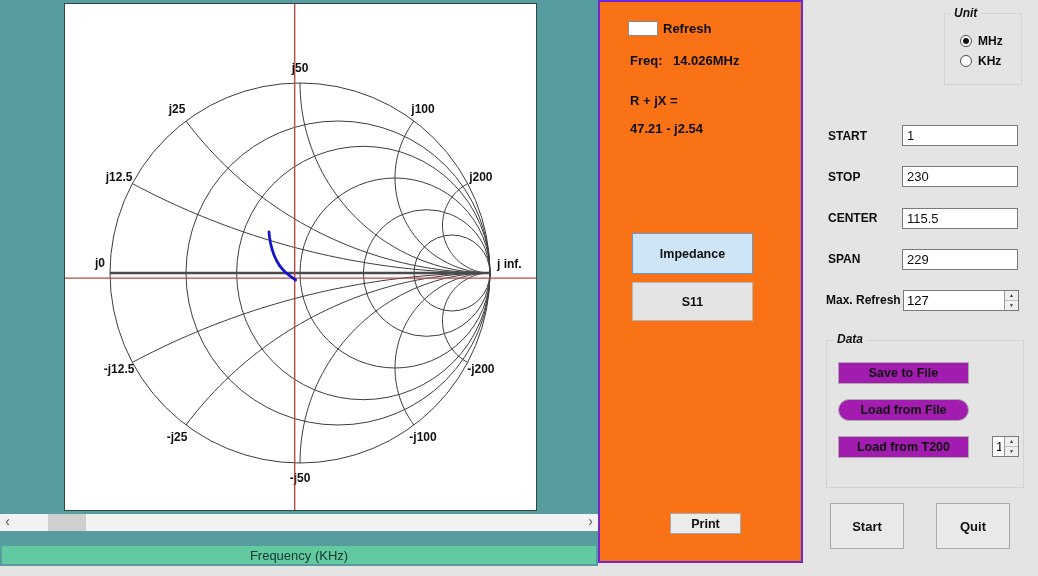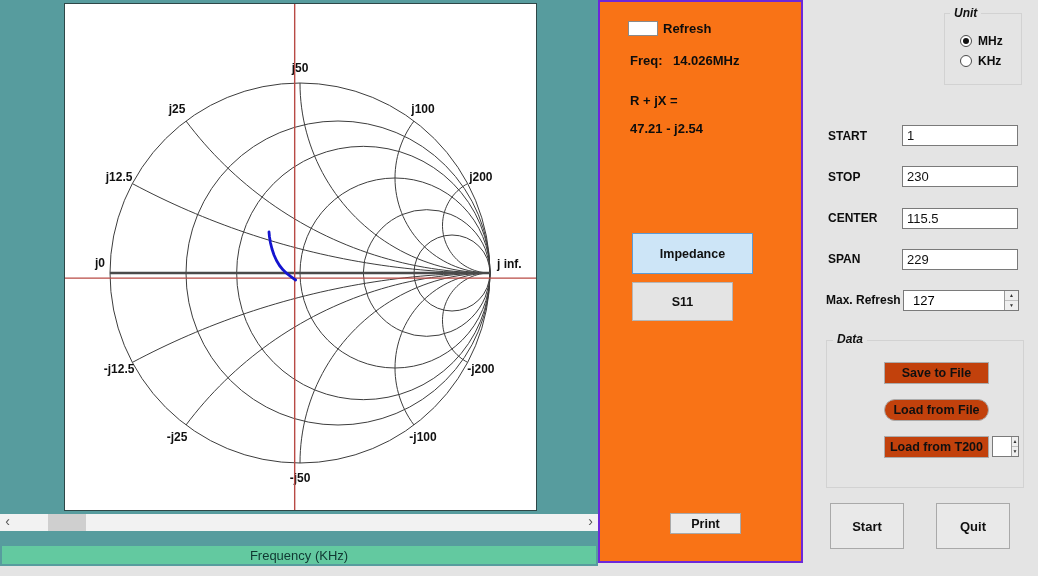--- a/index.html
+++ b/index.html
@@ -28,38 +28,38 @@
   .freq-bar{position:absolute;left:2px;top:546px;width:594px;height:18px;background:#63c9a0;
     display:flex;align-items:center;justify-content:center;font-size:13px;color:#103832;}
 
   
   .readout{position:absolute;left:598px;top:0;width:201px;height:559px;background:#f97316;border:2px solid #6d28d9;}
   .readout .txt{position:absolute;font-weight:bold;font-size:13px;color:#0d0d0d;white-space:pre;}
   .checkbox{position:absolute;left:28px;top:19px;width:28px;height:13px;background:#ffffff;border:1px solid #8a8a8a;}
   .btn{display:flex;align-items:center;justify-content:center;background:#ebebeb;border:1px solid #a9a9a9;
     font-weight:bold;font-size:12.5px;color:#101010;box-sizing:border-box;}
   .btn-impedance{position:absolute;left:32px;top:231px;width:121px;height:41px;background:#cde5f7;border:1px solid #5b9bd5;}
-  .btn-s11{position:absolute;left:32px;top:280px;width:101px;height:39px;background:#e4e4e4;border:1px solid #b5b5b5;}
+  .btn-s11{position:absolute;left:32px;top:280px;width:121px;height:39px;background:#e4e4e4;border:1px solid #b5b5b5;}
   .btn-print{position:absolute;left:70px;top:511px;width:71px;height:21px;}
 
   
   .groupbox{position:absolute;border:1px solid #d2d2d2;}
   .group-label{position:absolute;font-weight:bold;font-style:italic;font-size:12px;color:#111;
     background:#e4e4e4;padding:0 4px;}
   .radio{position:absolute;width:12px;height:12px;border:1px solid #4a4a4a;border-radius:50%;background:#fff;box-sizing:border-box;}
   .radio.checked::after{content:"";position:absolute;left:2px;top:2px;width:6px;height:6px;border-radius:50%;background:#111;}
   .ctl-label{position:absolute;font-weight:bold;font-size:12px;color:#0d0d0d;white-space:nowrap;}
   .textbox{position:absolute;width:116px;height:21px;border:1px solid #7a7a7a;background:#fff;
     font:13px "Liberation Sans",sans-serif;color:#111;padding:1px 4px;box-sizing:border-box;outline:none;}
   .spin{position:absolute;height:21px;border:1px solid #7a7a7a;background:#fff;box-sizing:border-box;display:flex;}
-  .spin input{flex:1;min-width:0;border:none;outline:none;font:13px "Liberation Sans",sans-serif;padding:1px 9px;background:transparent;}
+  .spin input{flex:1;min-width:0;border:none;outline:none;font:13px "Liberation Sans",sans-serif;padding:1px 3px;background:transparent;}
   .spin .arrows{width:13px;display:flex;flex-direction:column;border-left:1px solid #9a9a9a;}
   .spin .arrows div{flex:1;font-size:5px;line-height:8px;text-align:center;color:#333;background:#efefef;}
   .spin .arrows div:first-child{border-bottom:1px solid #c0c0c0;}
-  .file-btn{position:absolute;left:884px;width:105px;height:22px;background:#c2410c;border:1px solid #ababab;}
+  .file-btn{position:absolute;left:838px;width:131px;height:22px;background:#a21caf;border:1px solid #ababab;}
   .big-btn{position:absolute;top:503px;width:74px;height:46px;font-size:13px;background:#e9e9e9;border:1px solid #a9a9a9;}
 </style>
 </head>
 <body>
 
 <div class="chart-window">
   <div class="chart-area">
     <svg id="smith-svg" width="471" height="506" viewBox="0 0 471 506">
         <circle cx="235" cy="269" r="190" class="grid"></circle>
         <circle cx="273" cy="269" r="152" class="grid"></circle>

